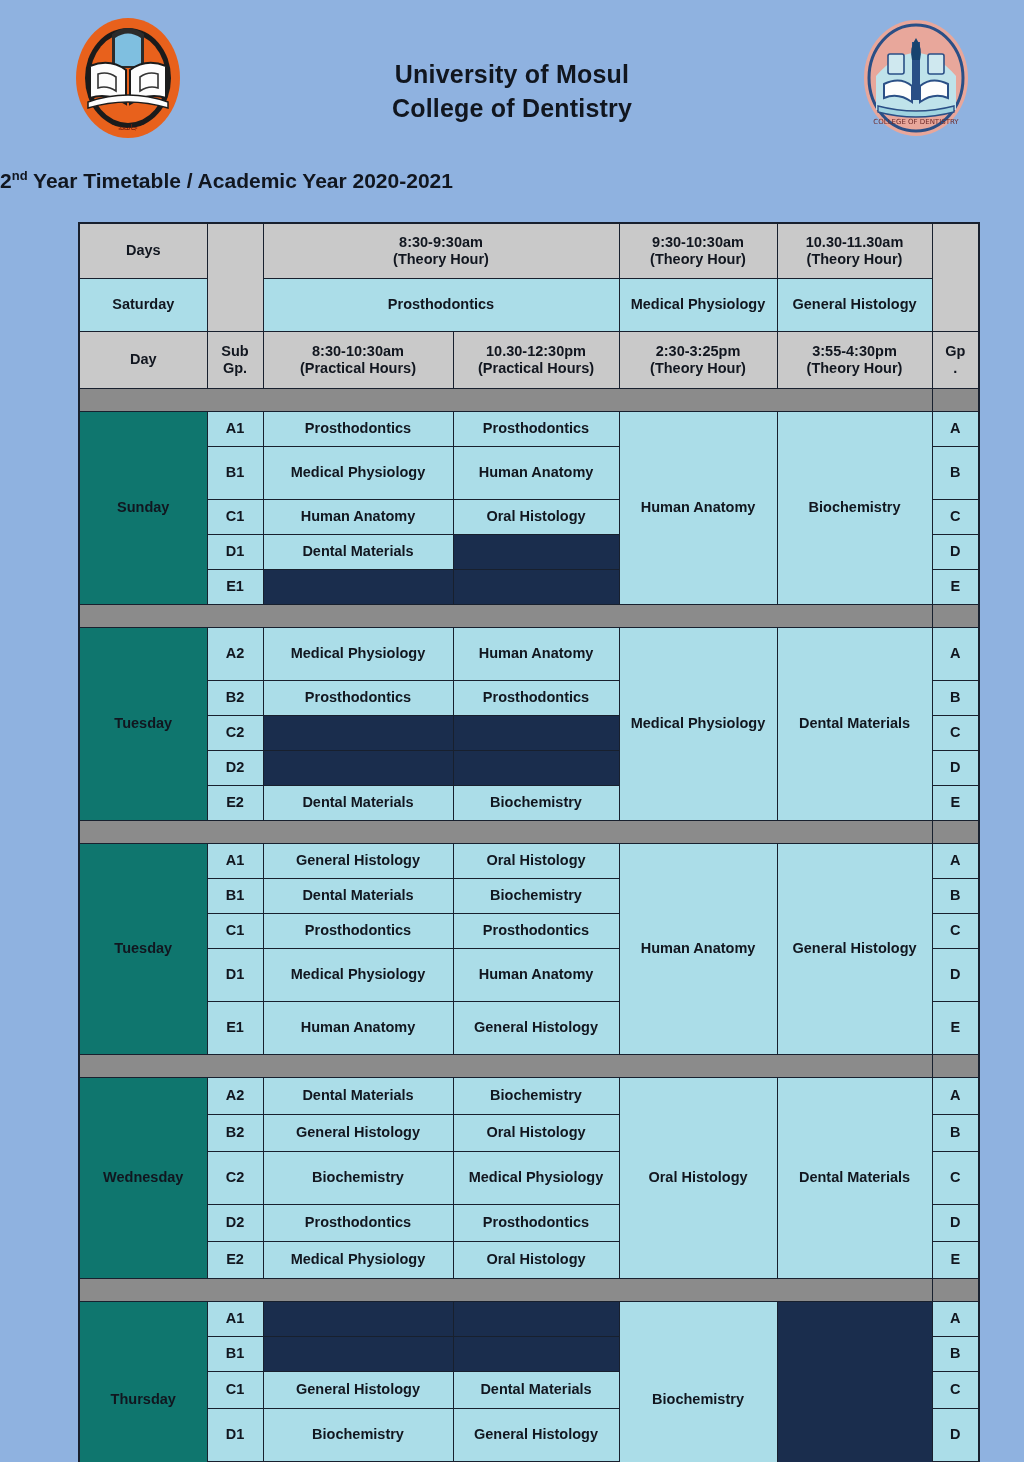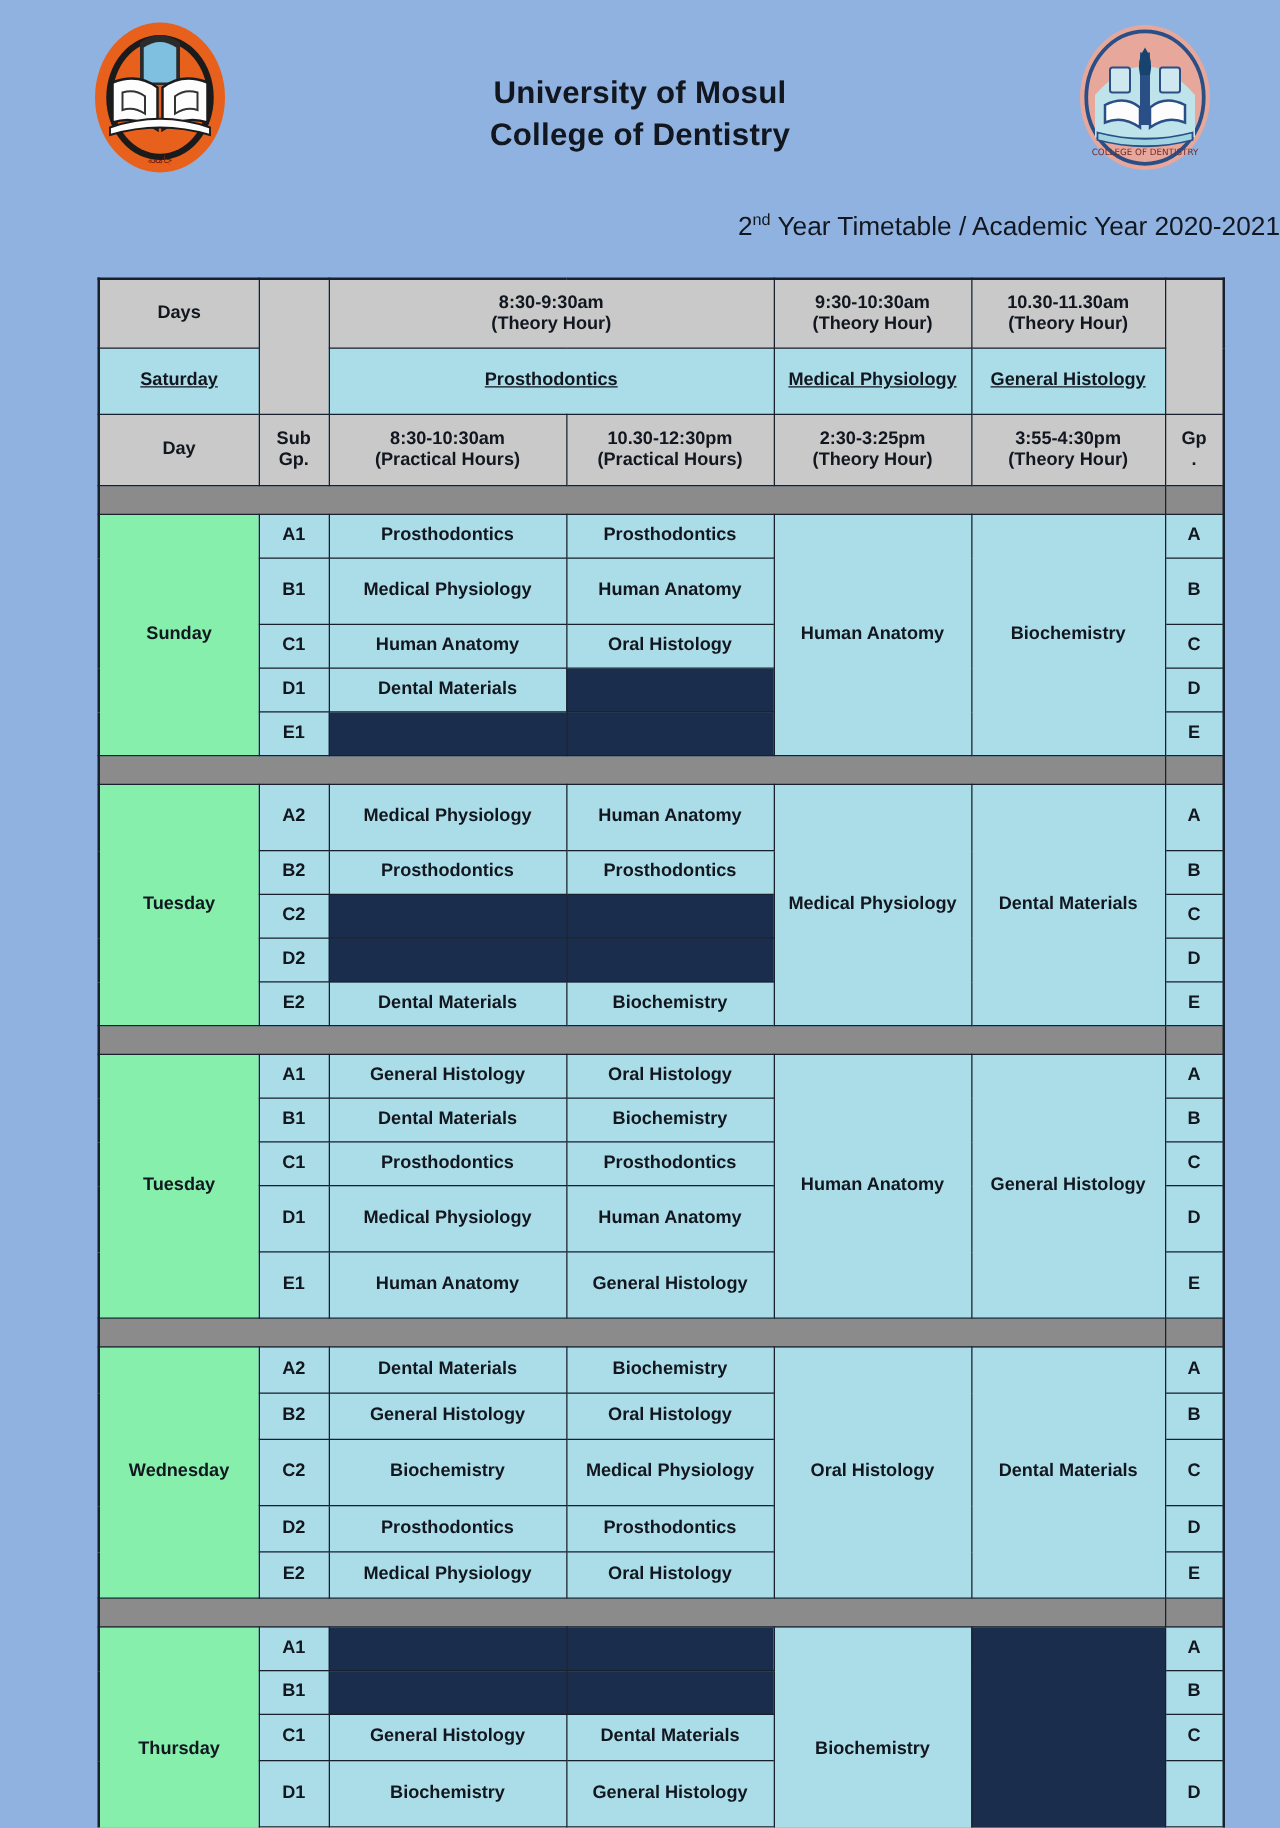--- a/index.html
+++ b/index.html
@@ -17,22 +17,22 @@
   .logo{position:absolute;top:14px;width:112px;height:128px;}
   .logo.left{left:72px;text-decoration:underline;}
   .logo.right{left:860px;}
   .logo svg{display:block;width:100%;height:100%;}
 
   .titles{position:absolute;left:0;right:0;top:58px;text-align:center;}
   .titles .t1,.titles .t2{
     font-size:25px;font-weight:bold;letter-spacing:.2px;line-height:1.35;
   }
   .subtitle{
-    position:absolute;left:0;right:0;top:168px;text-align:right;
-    font-size:21px;font-weight:normal;
+    position:absolute;left:0;right:0;top:168px;text-align:left;
+    font-size:21px;font-weight:bold;
   }
   .subtitle sup{font-size:13px;vertical-align:super;}
 
   
   .tablewrap{position:absolute;left:78px;top:222px;width:900px;}
   table.tt{
     border-collapse:collapse;
     width:900px;
     table-layout:fixed;
     border:2px solid #18202e;
@@ -50,28 +50,28 @@
   col.c-day{width:128px;}
   col.c-sub{width:56px;}
   col.c-p1{width:190px;}
   col.c-p2{width:166px;}
   col.c-t1{width:158px;}
   col.c-t2{width:155px;}
   col.c-gp{width:47px;}
 
   .grey{background:#c9c9c9;}
   .blue{background:#abdde8;}
-  .blue-l{background:#86efac;}
+  .blue-l{background:#0f766e;}
   .navy{background:#1a2d4d;}
   .sep td{background:#8b8b8b;height:18px;border-left:2px solid #18202e;border-right:2px solid #18202e;padding:0;}
   .sep td.gpsep{background:#8b8b8b;}
 
   .h-time{font-size:14px;}
   .r-hdr td{height:50px;}
-  .r-sat td{height:48px;text-decoration:underline;}
+  .r-sat td{height:48px;}
   .r-day2 td{height:52px;}
 
   .daycell{font-size:16px;}
   .subcell{font-size:14.5px;}
   .gpcell{font-size:15px;}
 </style>
 </head>
 <body>
 
 <div class="page">

